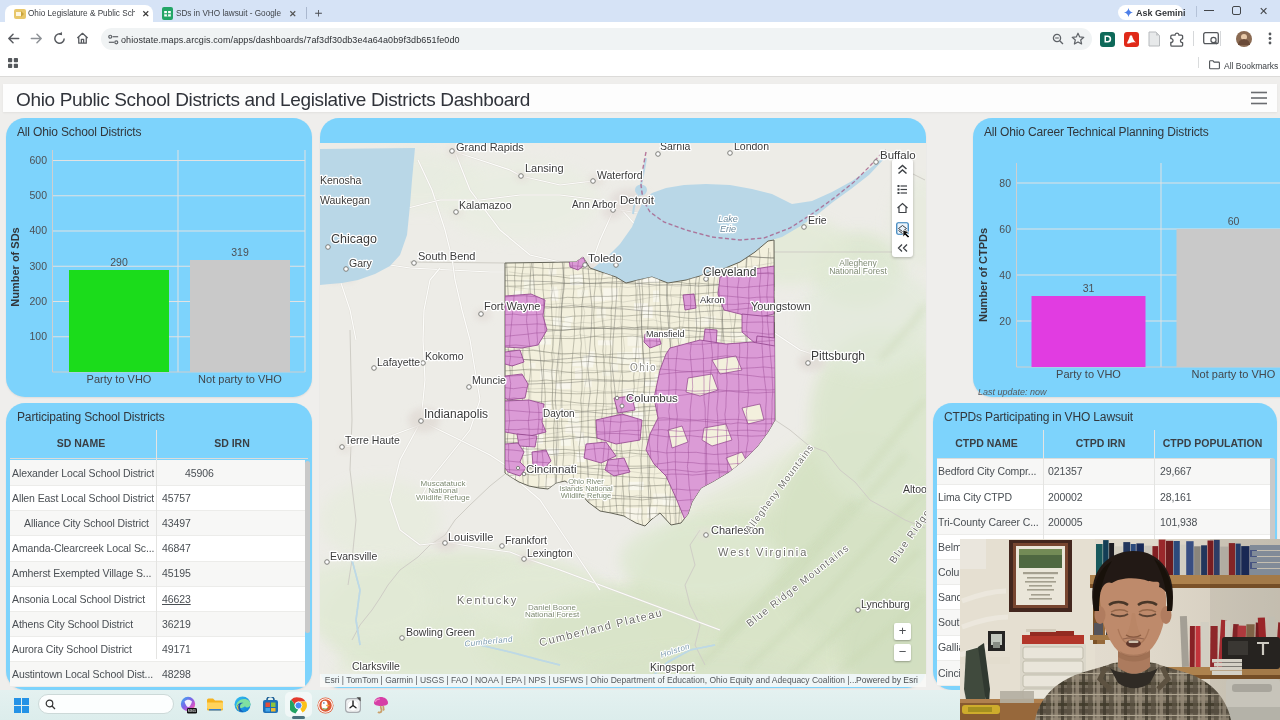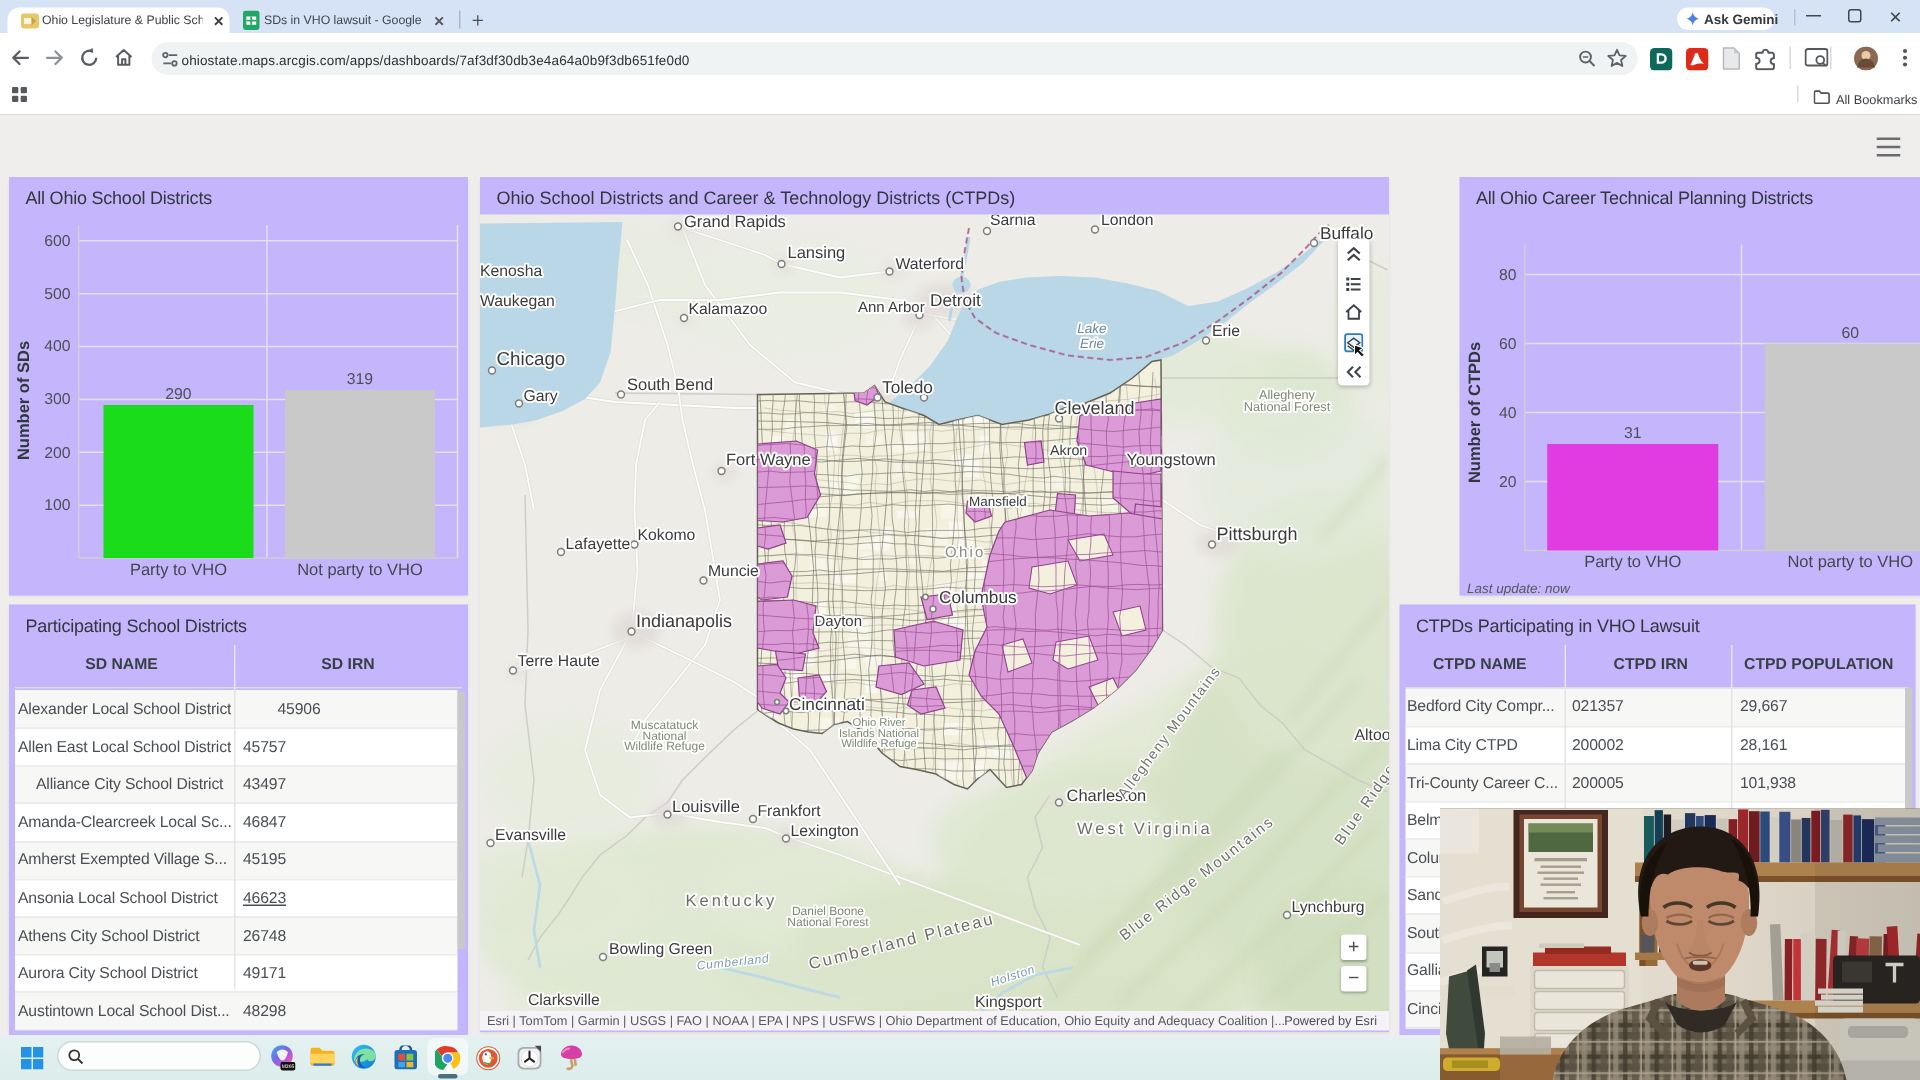--- a/index.html
+++ b/index.html
@@ -14,21 +14,21 @@
   .tabx { position:absolute; top:4px; font-size:9px; color:#3c3c3c; font-weight:bold; }
   #toolbar { left:0; top:22px; width:1280px; height:34px; background:#fff; }
   #omnibox { left:101px; top:28px; width:991px; height:22px; border-radius:11px; background:#f0f3f4; }
   #omnitext { left:121px; top:34.5px; font-size:9px; color:#2d3034; letter-spacing:0.1px; }
   #bookmarks { left:0; top:56px; width:1280px; height:21px; background:#fff; border-bottom:1px solid #dcdbd9; }
   .navic { position:absolute; top:31px; }
   
   #page { left:0; top:77px; width:1280px; height:613px; background:#efeeec; }
   #heading { left:3px; top:7px; width:1274px; height:28px; background:#fdfdfd; box-shadow:0 1px 2px rgba(0,0,0,0.06); }
   #heading h1 { position:absolute; left:13px; top:5px; font-size:19px; font-weight:400; color:#30333a; letter-spacing:-0.35px; }
-  .panel { position:absolute; background:#c4b5fd; box-shadow:0 1px 2px rgba(0,0,0,0.07); }
+  .panel { position:absolute; background:#7dd3fc; box-shadow:0 1px 2px rgba(0,0,0,0.07);border-radius:19px; }
   #pL1 { left:6px; top:41px; width:306px; height:279px; }
   #pL2 { left:6px; top:326px; width:306px; height:287px; }
   #pM  { left:320px; top:41px; width:606px; height:570px; }
   #pR1 { left:973px; top:41px; width:344px; height:279px; }
   #pR2 { left:933px; top:326px; width:344px; height:287px; }
   .ptitle { position:absolute; left:11px; top:7px; font-size:12px; color:#32373c; white-space:nowrap; letter-spacing:-0.15px; }
   
   .thead { position:absolute; font-size:10.5px; font-weight:bold; color:#3a3f44; }
   .tcell { position:absolute; font-size:10.5px; color:#4a4f54; white-space:nowrap; letter-spacing:-0.1px; }
   .rline { position:absolute; left:4px; height:1px; background:#ececea; }
@@ -153,20 +153,23 @@
         <rect x="5.8" y="5.8" width="4.2" height="4.2" rx="0.8"></rect>
       </g>
     </svg>
   <div class="abs" style="left:1198px;top:57px;width:1px;height:11px;background:#dadcdd;"></div>
   <svg class="abs" style="left:1209px;top:60px" width="11" height="10" viewBox="0 0 13 11">
       <path d="M0.7 1.5 a1 1 0 0 1 1 -1 h3 l1.4 1.6 h5.2 a1 1 0 0 1 1 1 v5.9 a1 1 0 0 1 -1 1 h-9.6 a1 1 0 0 1 -1 -1 z" fill="none" stroke="#4e5256" stroke-width="1.3"></path>
     </svg>
   <div class="abs" style="left:1224px;top:60.5px;font-size:8.5px;color:#3e4246;">All Bookmarks</div>
 
   <div id="page" class="abs">
+    <div id="heading" class="abs">
+        <h1>Ohio Public School Districts and Legislative Districts Dashboard</h1>
+      </div>
     <svg class="abs" style="left:1251px;top:14px" width="16" height="14" viewBox="0 0 16 14">
         <g stroke="#6a6c70" stroke-width="1.6">
           <line x1="0" y1="1.5" x2="16" y2="1.5"></line>
           <line x1="0" y1="7" x2="16" y2="7"></line>
           <line x1="0" y1="12.5" x2="16" y2="12.5"></line>
         </g>
       </svg>
 
     <div id="pL1" class="panel">
       <div class="ptitle">All Ohio School Districts</div>
@@ -234,35 +237,34 @@
 <div class="tcell" style="left:6px;top:139.2px;width:142px;overflow:hidden;">Amanda-Clearcreek Local Sc...</div>
 <div class="tcell" style="left:156px;top:139.2px;">46847</div>
 <div class="rline" style="top:157.6px;width:295px;"></div>
 <div class="tcell" style="left:6px;top:164.4px;width:142px;overflow:hidden;">Amherst Exempted Village S...</div>
 <div class="tcell" style="left:156px;top:164.4px;">45195</div>
 <div class="rline" style="top:182.8px;width:295px;"></div>
 <div class="tcell" style="left:6px;top:189.6px;width:142px;overflow:hidden;">Ansonia Local School District</div>
 <div class="tcell" style="left:156px;top:189.6px;text-decoration:underline;">46623</div>
 <div class="rline" style="top:207.9px;width:295px;"></div>
 <div class="tcell" style="left:6px;top:214.7px;width:142px;overflow:hidden;">Athens City School District</div>
-<div class="tcell" style="left:156px;top:214.7px;">26748</div>
+<div class="tcell" style="left:156px;top:214.7px;">36219</div>
 <div class="rline" style="top:233.0px;width:295px;"></div>
 <div class="tcell" style="left:6px;top:239.8px;width:142px;overflow:hidden;">Aurora City School District</div>
 <div class="tcell" style="left:156px;top:239.8px;">49171</div>
 <div class="rline" style="top:258.2px;width:295px;"></div>
 <div class="tcell" style="left:6px;top:265.0px;width:142px;overflow:hidden;">Austintown Local School Dist...</div>
 <div class="tcell" style="left:156px;top:265.0px;">48298</div>
 <div class="rline" style="top:283.4px;width:295px;"></div>
         </div>
       <div class="abs" style="left:150px;top:27px;width:1px;height:229px;background:#e4e4e2;"></div>
       <div class="abs" style="left:299px;top:58px;width:5px;height:172px;background:#c9c9c9;border-radius:3px;"></div>
     </div>
 
     <div id="pM" class="panel">
-      <div id="maptitle">Ohio School Districts and Career &amp; Technology Districts (CTPDs)</div>
       <div id="mapbox">
         <svg id="mapsvg" width="606" height="531" viewBox="0 0 606 531">
             <rect width="606" height="531" fill="#edece7"></rect>
 <defs>
               <filter id="blur8" x="-40%" y="-40%" width="180%" height="180%">
                 <feGaussianBlur stdDeviation="7"></feGaussianBlur>
               </filter>
               <filter id="blur4" x="-40%" y="-40%" width="180%" height="180%">
                 <feGaussianBlur stdDeviation="3.5"></feGaussianBlur>
               </filter>

